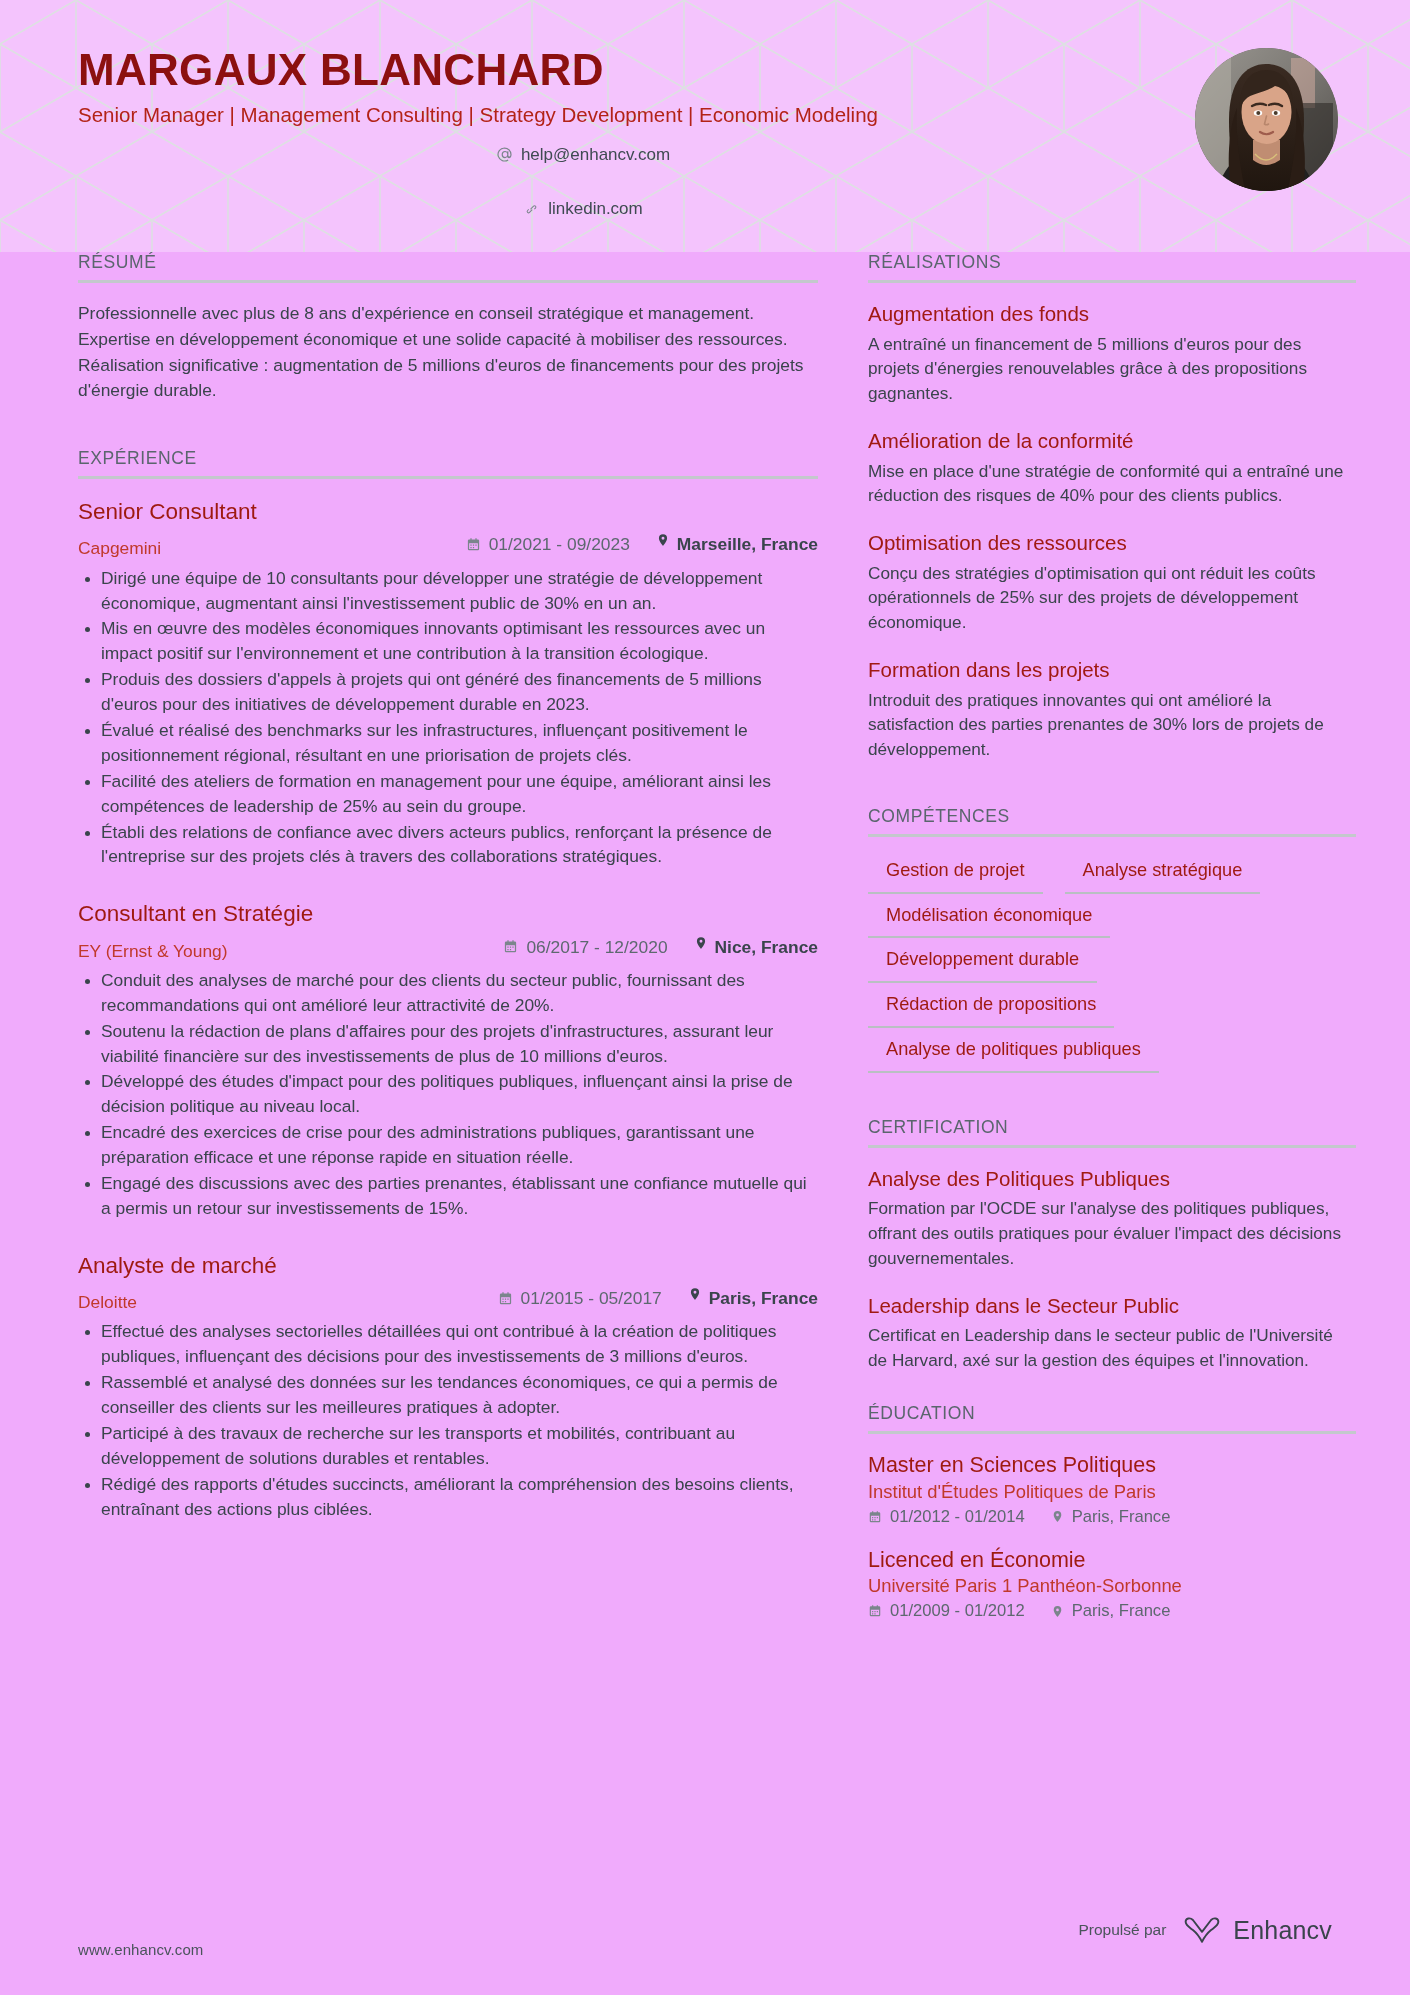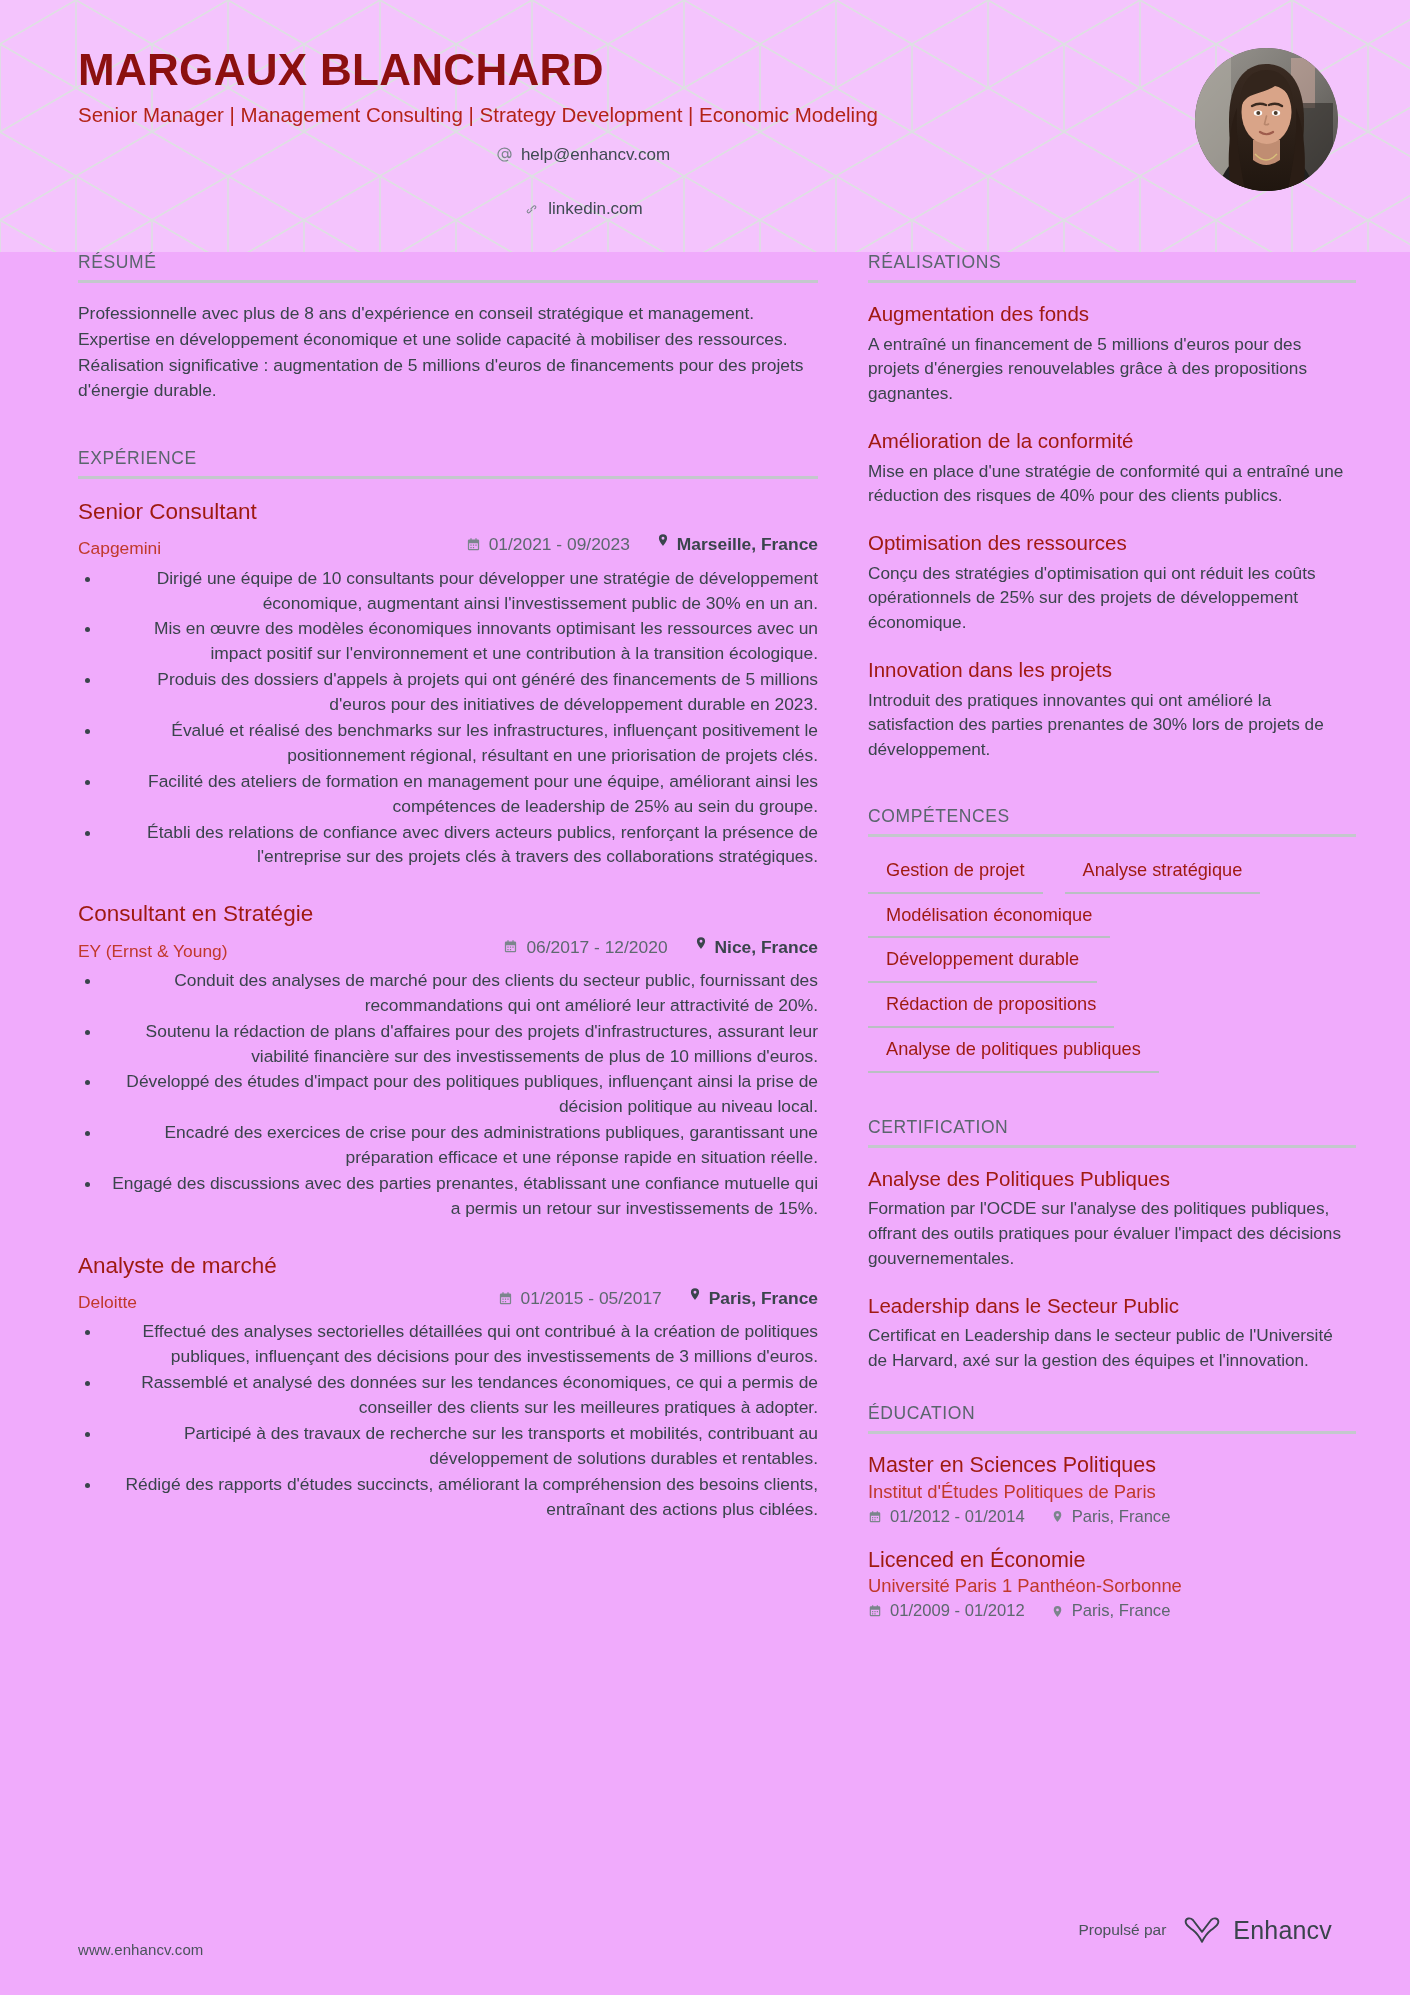--- a/index.html
+++ b/index.html
@@ -159,21 +159,21 @@
     white-space: nowrap;
   }
   .job-location {
     color: #3a444c;
     display: inline-flex;
     gap: 7px;
     white-space: nowrap;
     margin-left: 26px;
     font-weight: bold;
   }
-  .bullets { list-style: none; text-align: right; }
+  .bullets { list-style: none; }
   .bullets li {
     position: relative;
     padding-left: 23px;
     font-size: 17.4px;
     line-height: 1.43;
     color: #3a444c;
     margin-bottom: 1px;
   }
   .bullets li::before {
     content: "";
@@ -510,21 +510,21 @@
         </div>
         <div class="entry">
           <div class="entry-title">Amélioration de la conformité</div>
           <div class="entry-desc">Mise en place d'une stratégie de conformité qui a entraîné une réduction des risques de 40% pour des clients publics.</div>
         </div>
         <div class="entry">
           <div class="entry-title">Optimisation des ressources</div>
           <div class="entry-desc">Conçu des stratégies d'optimisation qui ont réduit les coûts opérationnels de 25% sur des projets de développement économique.</div>
         </div>
         <div class="entry">
-          <div class="entry-title">Innovation dans les projets</div>
+          <div class="entry-title">Formation dans les projets</div>
           <div class="entry-desc">Introduit des pratiques innovantes qui ont amélioré la satisfaction des parties prenantes de 30% lors de projets de développement.</div>
         </div>
       </div>
 
       <div class="gapB"></div>
 
       <div class="section">
         <div class="section-title">COMPÉTENCES</div>
         <div class="section-rule"></div>
         <div class="skills">

